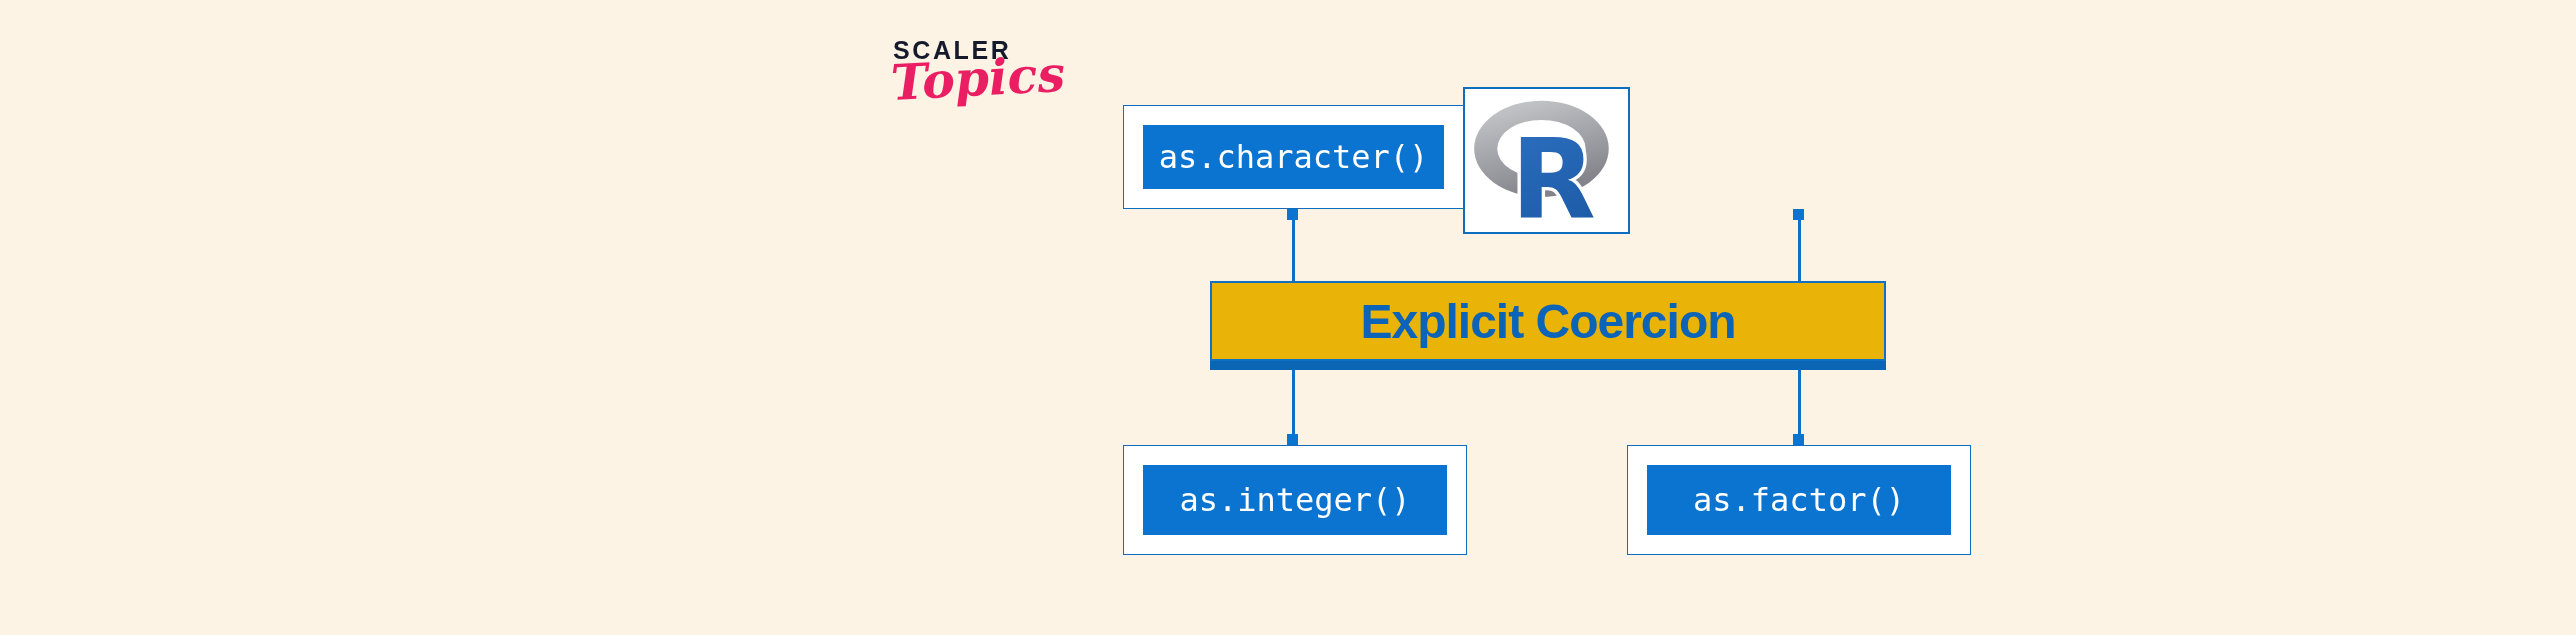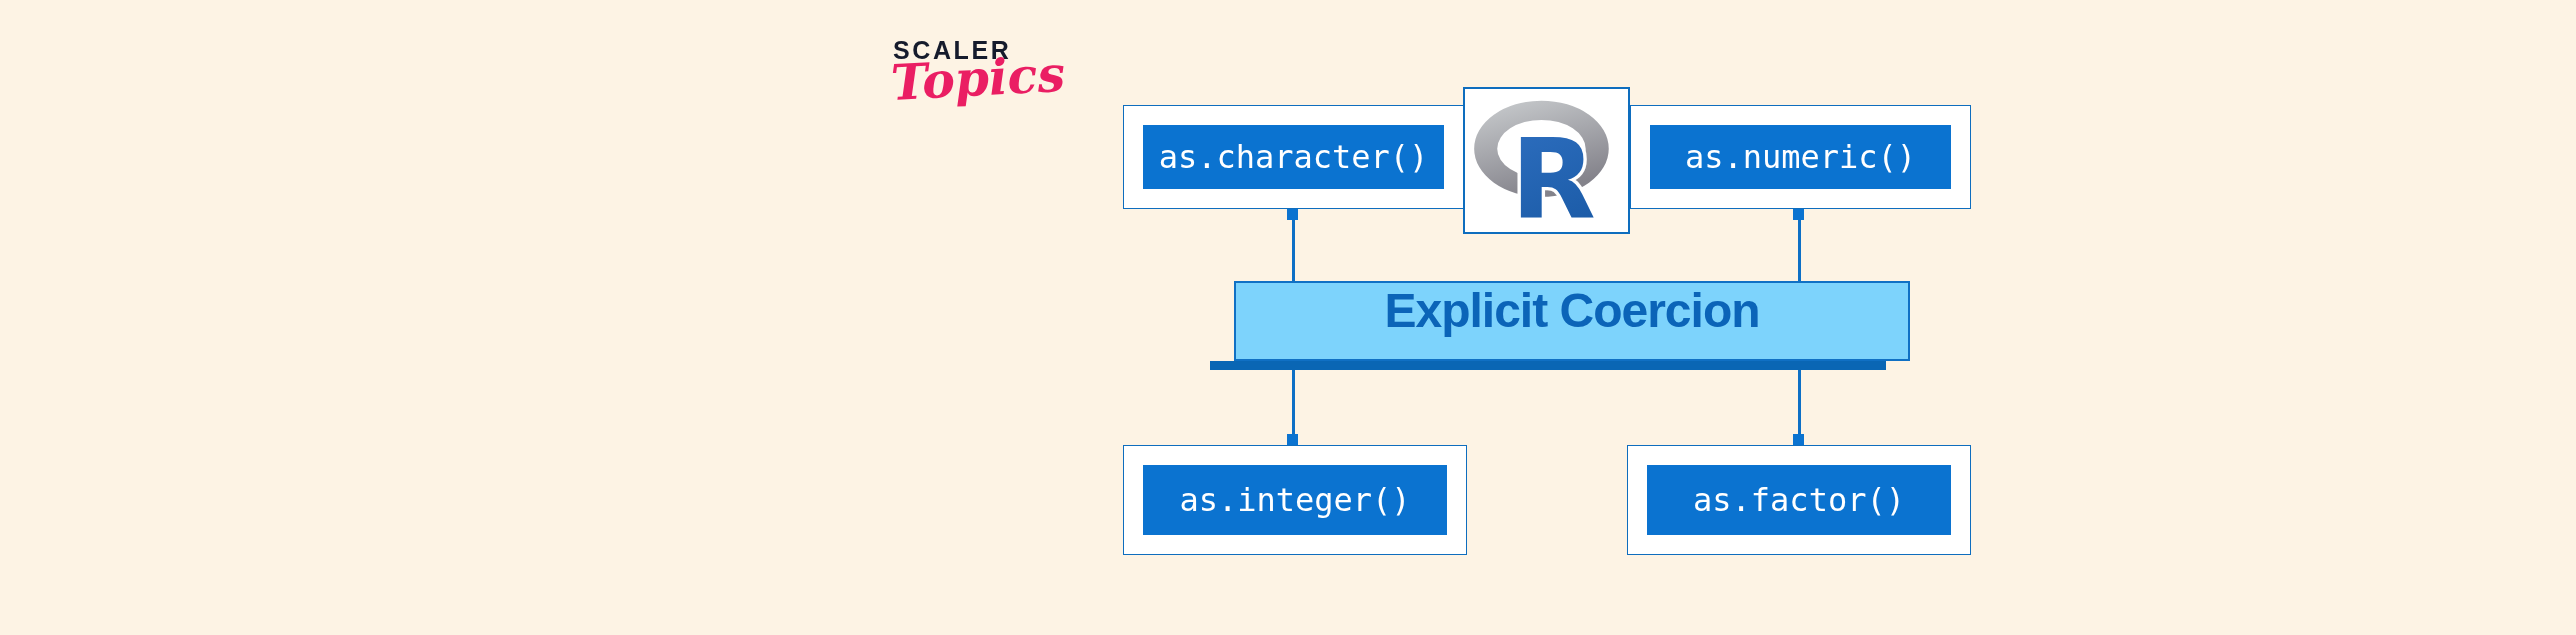--- a/index.html
+++ b/index.html
@@ -53,24 +53,23 @@
   .rbox{
     position:absolute;left:1463px;top:87px;width:167px;height:147px;
     background:#FFFFFF;border:2.1px solid #0E6DBE;box-sizing:border-box;
     z-index:5;display:flex;align-items:center;justify-content:center;
   }
   .rbox svg{display:block;width:157px;height:137px;}
 
   
   .center-box{
     position:absolute;left:1210px;top:281px;width:676px;height:80px;
-    background:#7dd3fc;border:2.1px solid #1070C4;box-sizing:border-box;
-    display:flex;justify-content:center;
+    background:#eab308;border:2.1px solid #1070C4;box-sizing:border-box;
+    display:flex;align-items:center;justify-content:center;
     z-index:3;
-    margin-left:24px;
   }
   .center-label{
     font-family:"Liberation Sans",sans-serif;
     font-weight:700;font-size:48px;letter-spacing:-1px;
     color:#0B64B8;white-space:nowrap;
   }
   .center-bar{
     position:absolute;left:1210px;top:361px;width:676px;height:9.3px;
     background:#0A66B4;z-index:3;
   }
@@ -107,25 +106,20 @@
   <div class="sq" id="sq-rt"></div>
   <div class="sq" id="sq-lb"></div>
   <div class="sq" id="sq-rb"></div>
 
   <div class="node" id="node-tl">
     <div class="inner">
       <span class="label">as.character()</span>
     </div>
   </div>
 
-  <div class="node" id="node-tr">
-    <div class="inner">
-      <span class="label">as.numeric()</span>
-    </div>
-  </div>
 
   <div class="node" id="node-br">
     <div class="inner">
       <span class="label">as.factor()</span>
     </div>
   </div>
 
   <div class="node" id="node-bl">
     <div class="inner">
       <span class="label">as.integer()</span>

